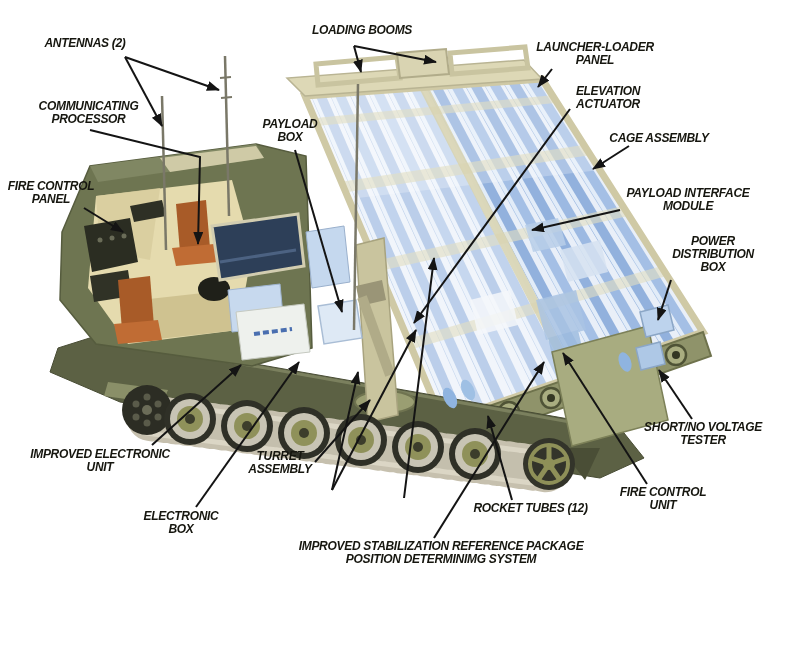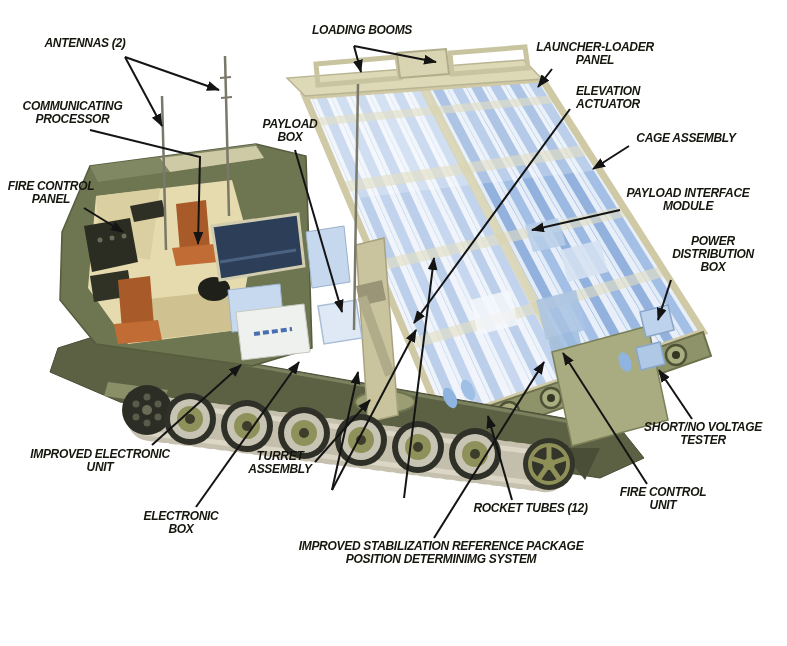--- a/index.html
+++ b/index.html
@@ -266,32 +266,32 @@
     <line x1="332" y1="490" x2="358" y2="372" marker-end="url(#ah)"></line>
     <line x1="332" y1="490" x2="416" y2="330" marker-end="url(#ah)"></line>
     <line x1="315" y1="462" x2="370" y2="400" marker-end="url(#ah)"></line>
     <line x1="196" y1="507" x2="299" y2="362" marker-end="url(#ah)"></line>
     <line x1="152" y1="445" x2="241" y2="365" marker-end="url(#ah)"></line>
     <line x1="434" y1="538" x2="544" y2="362" marker-end="url(#ah)"></line>
   </g>
 </svg>
 
 <div class="lbl" style="left:15px;top:37px;width:140px">ANTENNAS (2)</div>
-<div class="lbl" style="left:10px;top:100px;width:125px">COMMUNICATING
+<div class="lbl" style="left:26px;top:100px;width:125px">COMMUNICATING
 PROCESSOR</div>
 <div class="lbl" style="left:1px;top:180px;width:100px">FIRE CONTROL
 PANEL</div>
 <div class="lbl" style="left:250px;top:118px;width:80px">PAYLOAD
 BOX</div>
 <div class="lbl" style="left:292px;top:24px;width:140px">LOADING BOOMS</div>
 <div class="lbl" style="left:525px;top:41px;width:140px">LAUNCHER-LOADER
 PANEL</div>
 <div class="lbl" style="left:558px;top:85px;width:100px">ELEVATION
 ACTUATOR</div>
-<div class="lbl" style="left:616px;top:132px;width:140px">CAGE ASSEMBLY</div>
+<div class="lbl" style="left:589px;top:132px;width:140px">CAGE ASSEMBLY</div>
 <div class="lbl" style="left:613px;top:187px;width:150px">PAYLOAD INTERFACE
 MODULE</div>
 <div class="lbl" style="left:663px;top:235px;width:100px">POWER
 DISTRIBUTION
 BOX</div>
 <div class="lbl" style="left:628px;top:421px;width:150px">SHORT/NO VOLTAGE
 TESTER</div>
 <div class="lbl" style="left:603px;top:486px;width:120px">FIRE CONTROL
 UNIT</div>
 <div class="lbl" style="left:458px;top:502px;width:145px">ROCKET TUBES (12)</div>

